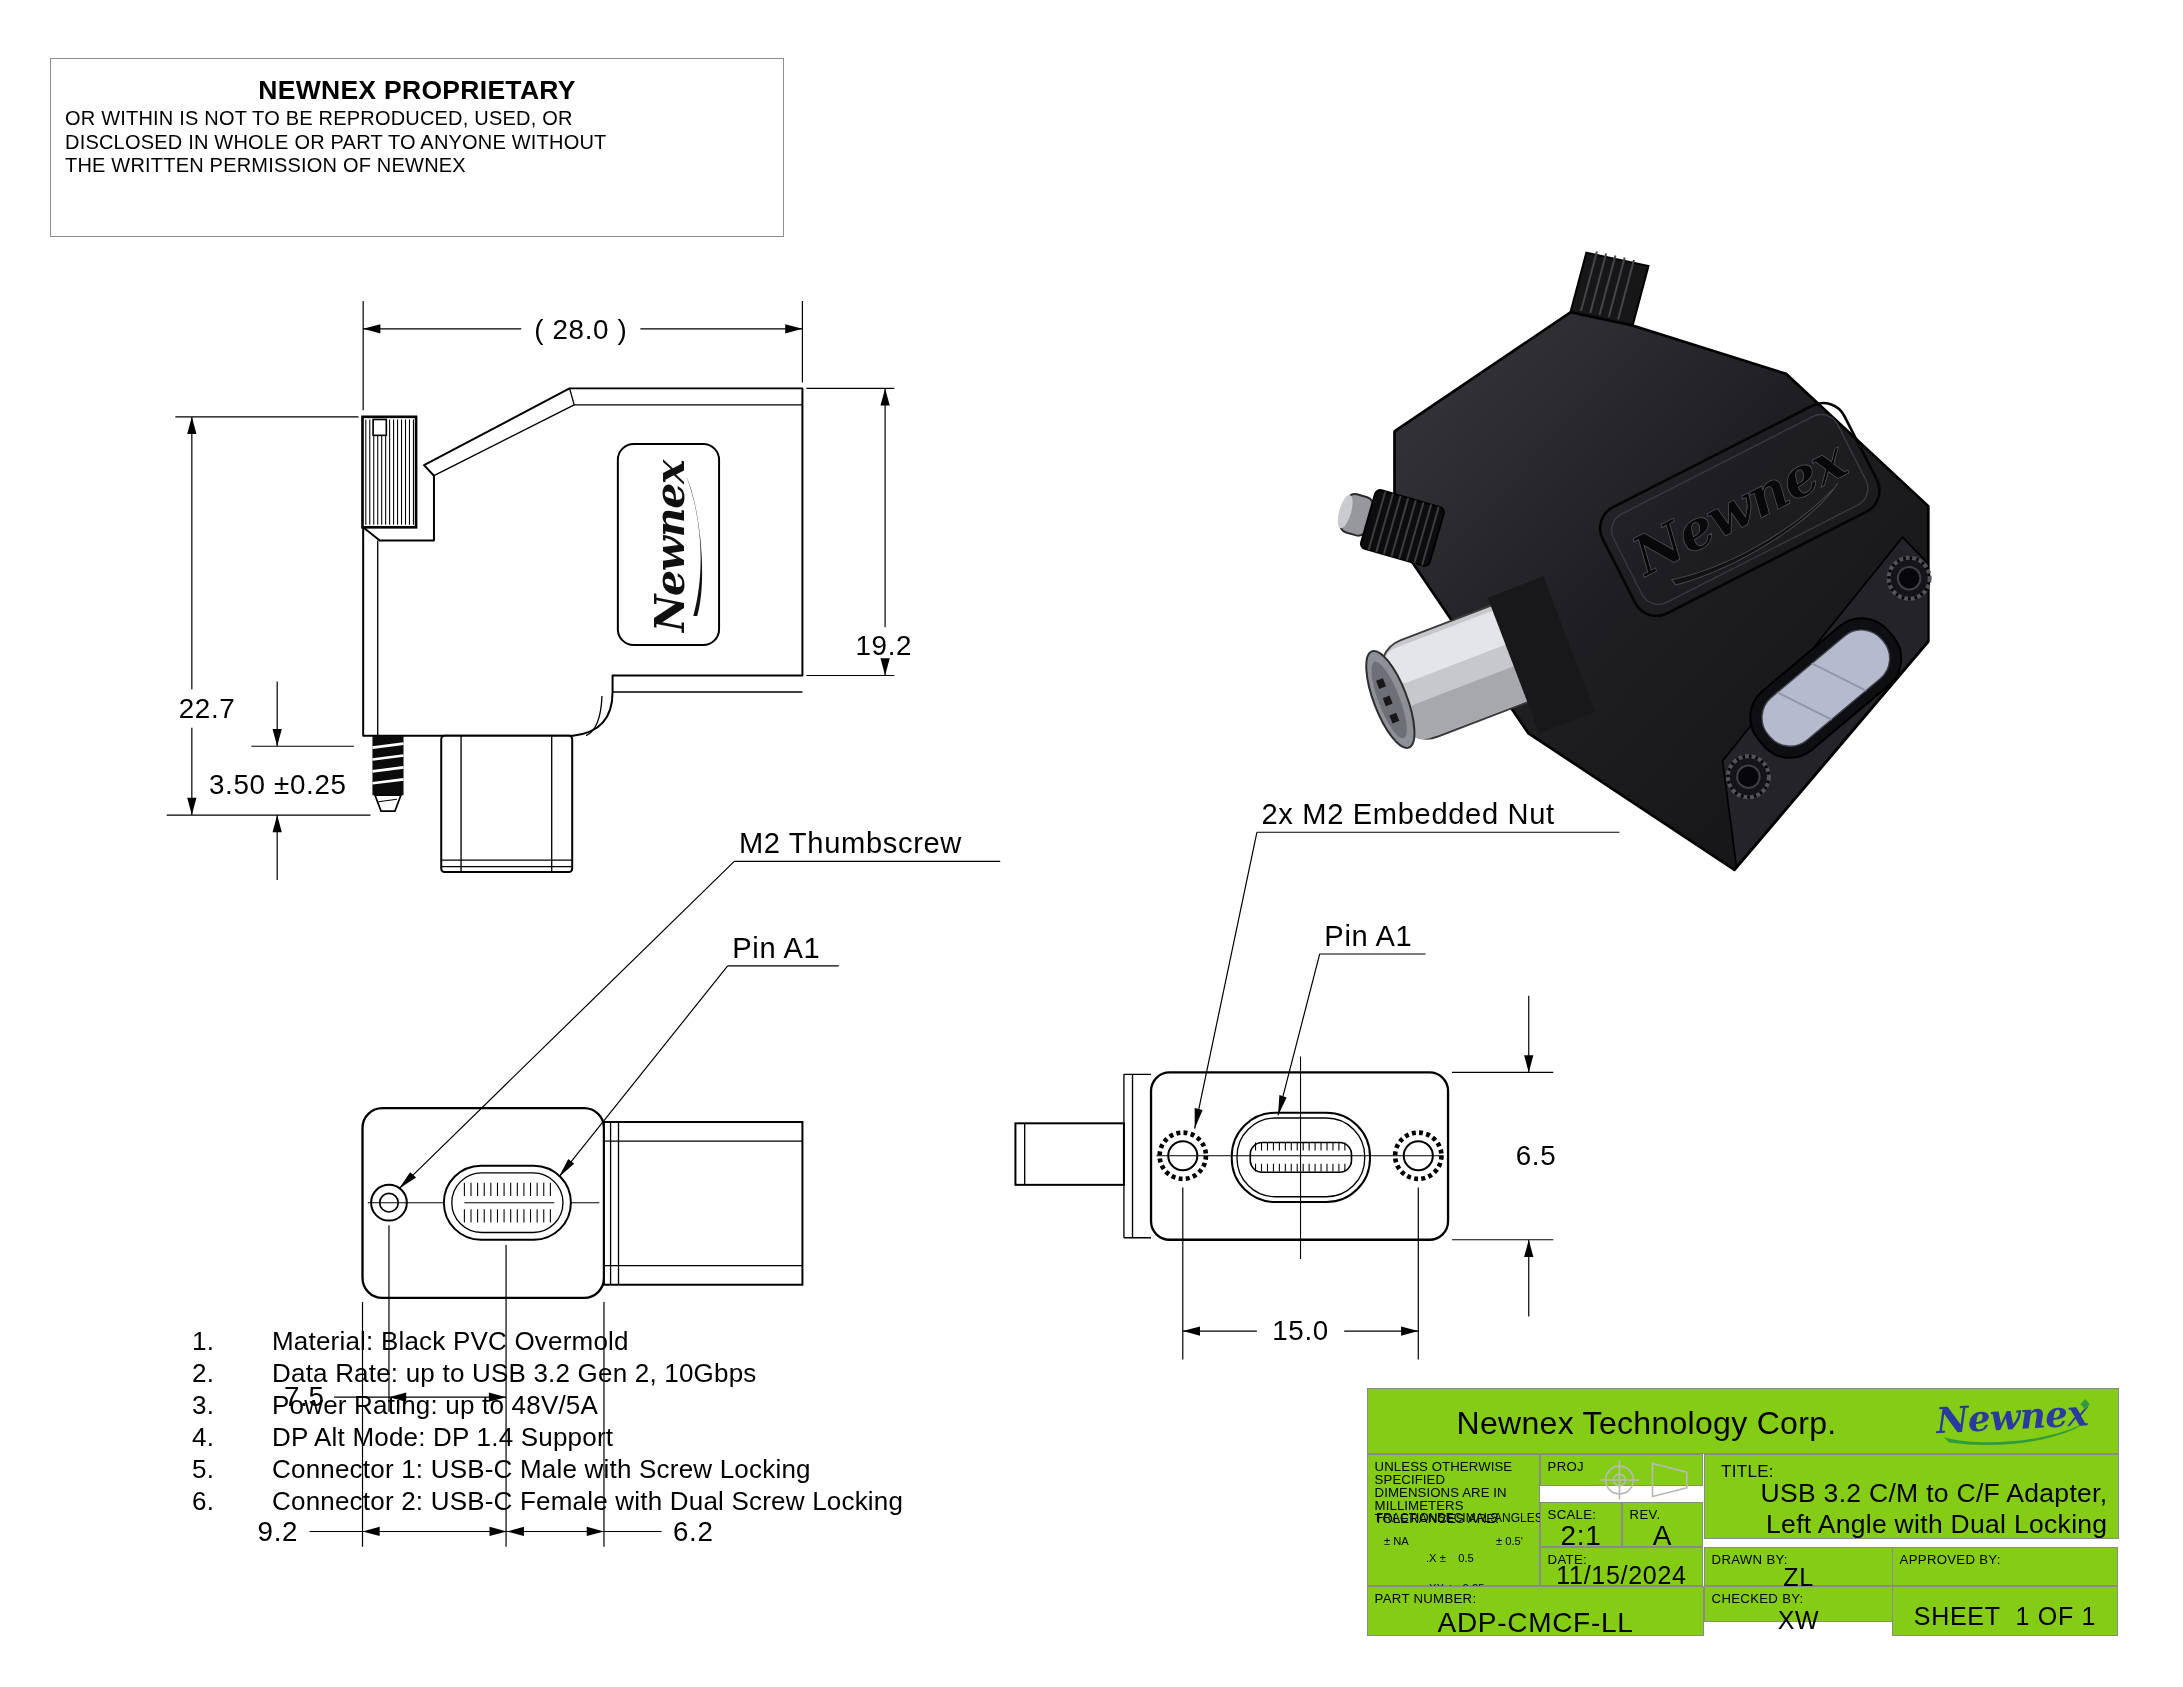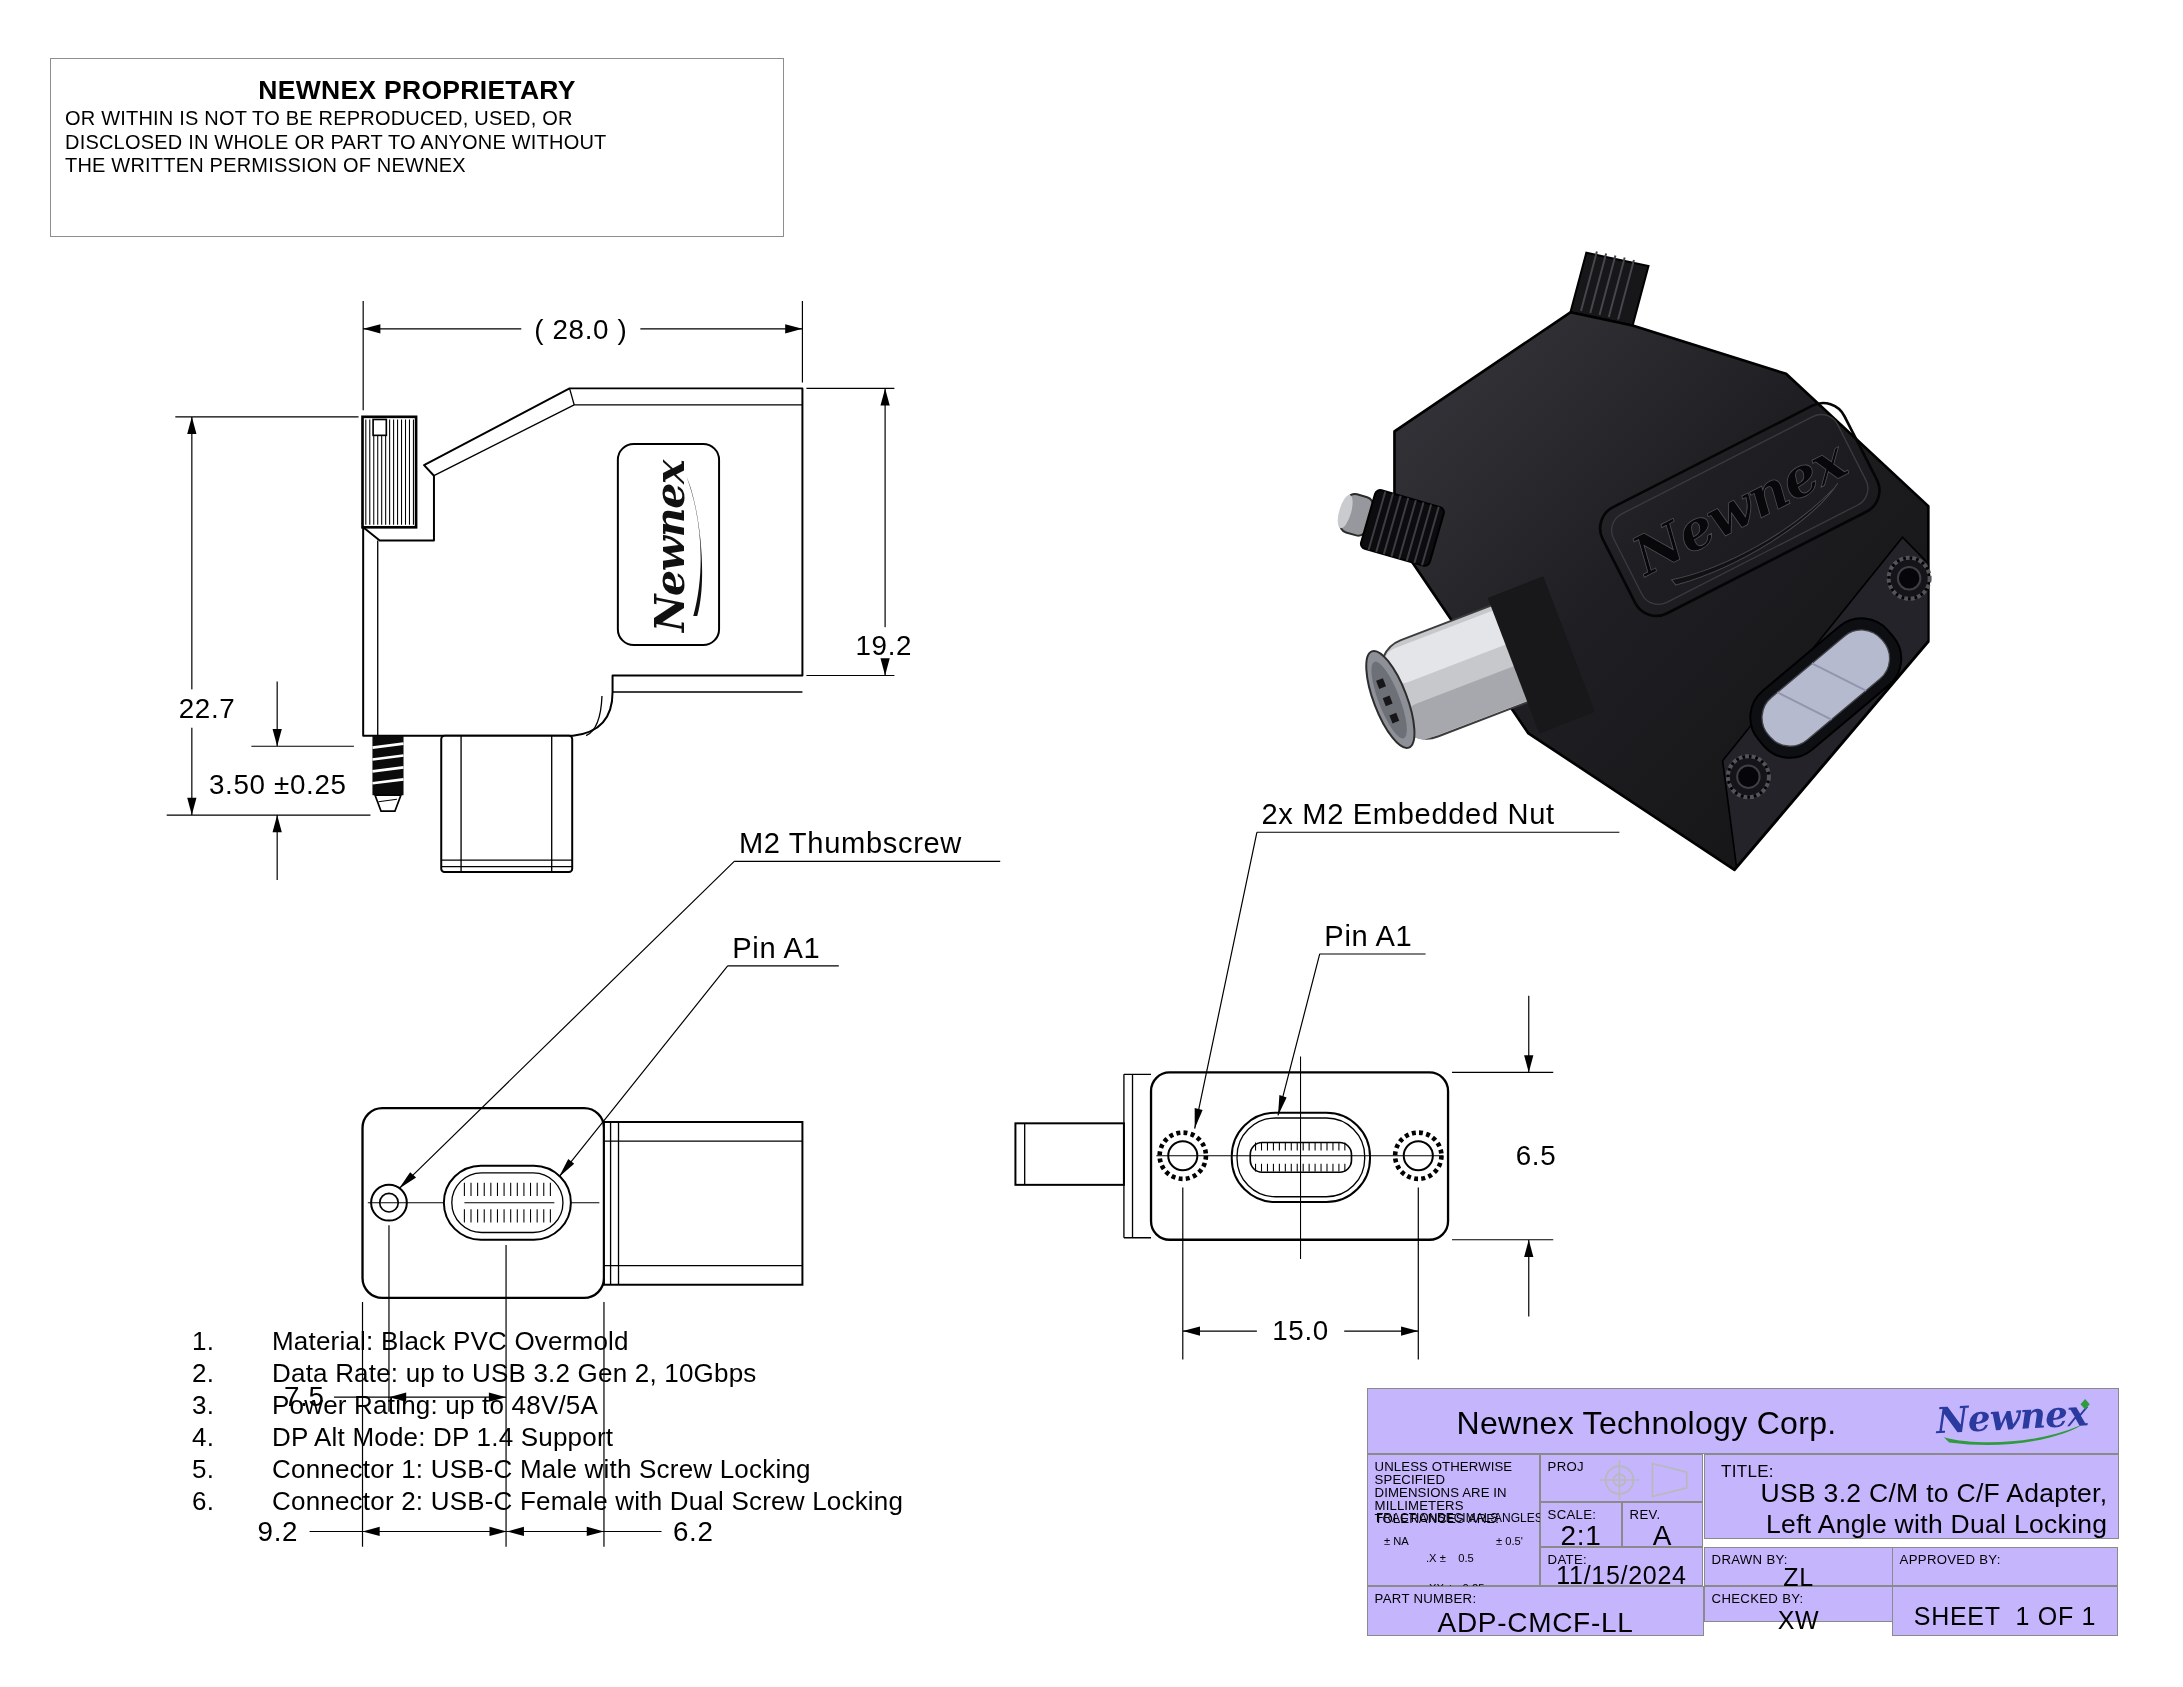--- a/index.html
+++ b/index.html
@@ -26,21 +26,21 @@
   .prop-line{margin-left:14px;font-size:20px;line-height:22px;letter-spacing:0.2px;margin-top:1.3px;}
   .prop-line:first-of-type{margin-top:6.6px;}
 
   
   .notes{position:absolute;left:192px;top:1325px;font-size:26px;letter-spacing:0.2px;}
   .note{display:flex;line-height:32px;}
   .note-num{width:80px;flex:0 0 80px;}
 
   
   .tb{position:absolute;left:1367px;top:1388px;width:752px;height:248px;box-sizing:border-box;}
-  .cell{position:absolute;border:1.3px solid #8a8a8a;box-sizing:border-box;background:#c4b5fd;}
+  .cell{position:absolute;border:1.3px solid #8a8a8a;box-sizing:border-box;background:#84cc16;}
   .cl{font-size:13.2px;letter-spacing:0.3px;padding:4px 0 0 6.6px;}
   .tb-company{position:absolute;left:0;top:16px;width:557px;text-align:center;font-size:32px;letter-spacing:0.3px;}
   .tb-title-lines{position:absolute;right:10.6px;top:22.5px;text-align:right;font-size:26.5px;line-height:31px;letter-spacing:0.3px;}
   .big{position:absolute;left:0;right:0;text-align:center;font-size:25px;letter-spacing:0.7px;}
   .tol-head{font-size:13.2px;line-height:13px;padding:5.3px 0 0 6.6px;letter-spacing:0.1px;}
   .tol-cols{position:absolute;left:0;top:56px;width:100%;font-size:12px;}
   .tol-cols span{position:absolute;}
   .tol-vals{position:absolute;left:0;top:77px;width:100%;font-size:11.2px;}
   .tol-dec{position:absolute;left:58px;top:0;white-space:pre;line-height:10.3px;font-size:11.2px;}
 </style>
@@ -310,21 +310,21 @@
       <span style="position:absolute;left:16px;top:2.6px;">± NA</span>
       <div class="tol-dec">
         <div>.X ±    0.5</div>
         <div>.XX ±   0.25</div>
         <div>.XXX ± 0.125</div>
       </div>
       <span style="position:absolute;left:128px;top:2.6px;">± 0.5'</span>
     </div>
   </div>
 
-  <div class="cell" style="left:173px;top:66px;width:163px;height:48px;">
+  <div class="cell" style="left:173px;top:66px;width:163px;height:32px;">
     <div class="cl">PROJ</div>
     <svg width="132" height="44" viewBox="0 0 200 66" style="position:absolute;left:26.5px;top:2.6px;">
       <g stroke="#b9b9b9" stroke-width="2.5" fill="none">
         <circle cx="78" cy="33" r="21"></circle>
             <circle cx="78" cy="33" r="9"></circle>
         <path d="M48 33 H108 M78 3 V63"></path>
         <path d="M128 8 L128 58 L180 45 L180 21 Z"></path>
       </g>
     </svg>
   </div>

